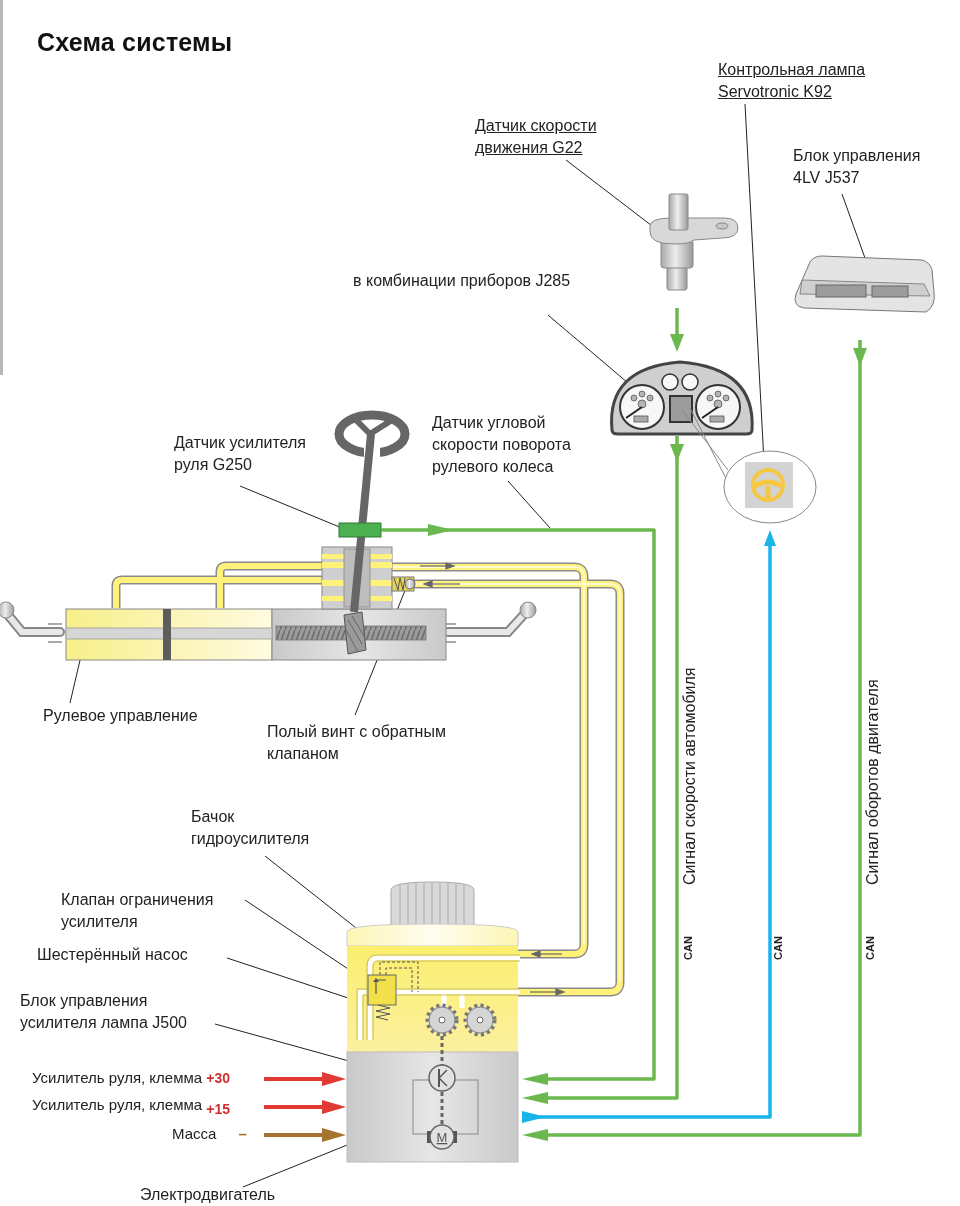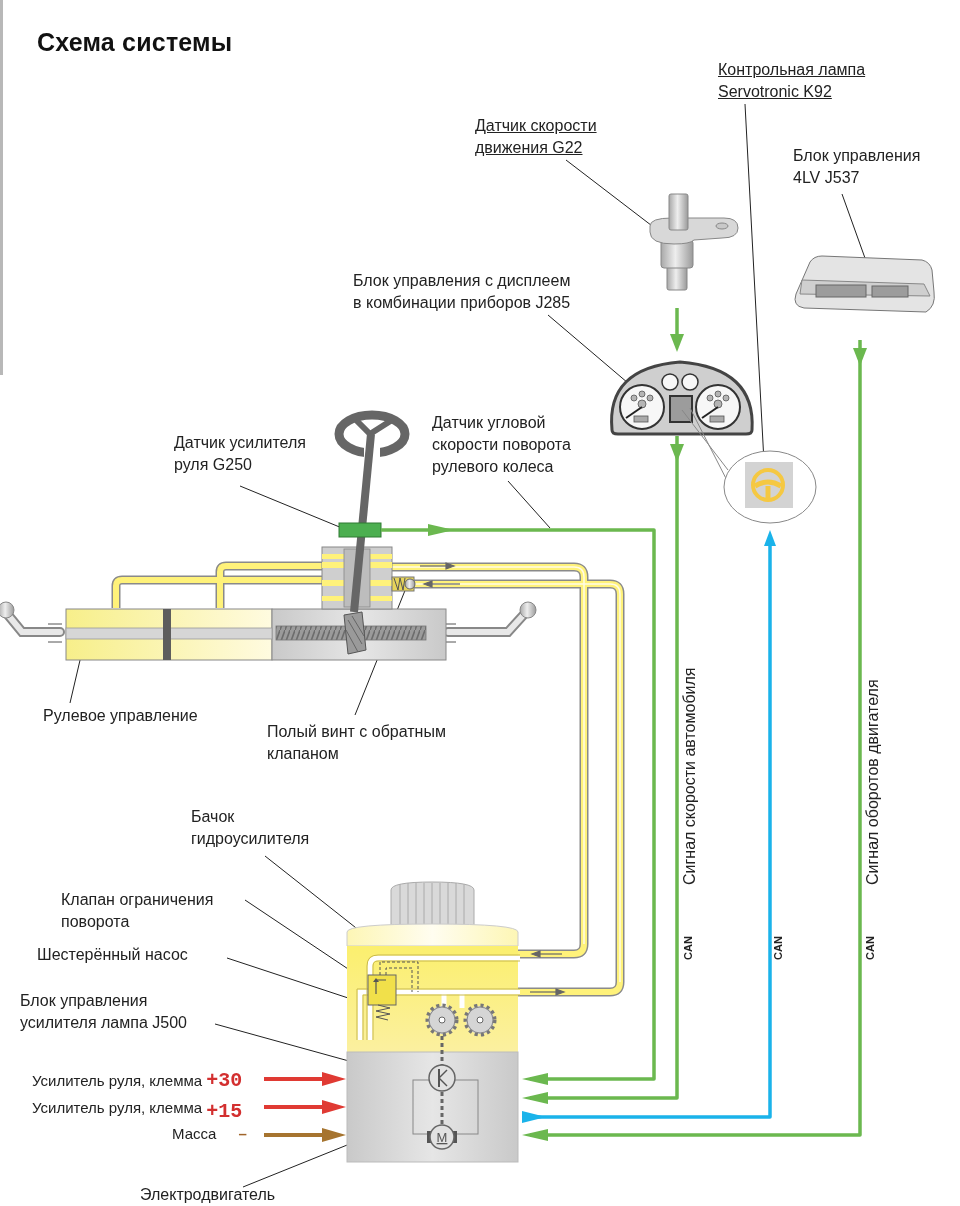--- a/index.html
+++ b/index.html
@@ -3,21 +3,21 @@
 <meta charset="utf-8">
 <style>
   html,body{margin:0;padding:0;background:#fff;}
   body{width:960px;height:1206px;position:relative;overflow:hidden;font-family:"Liberation Sans",sans-serif;color:#1a1a1a;}
   .sidebar-edge{position:absolute;left:0;top:0;width:3px;height:375px;background:#b8b8b8;}
   .title{position:absolute;left:19px;top:28px;font-size:25px;font-weight:bold;letter-spacing:0.2px;color:#111;margin-left:18px;}
   .lbl{position:absolute;font-size:16px;line-height:22px;color:#222;white-space:nowrap;}
   .vlbl{position:absolute;font-size:16px;color:#222;white-space:nowrap;transform:rotate(-90deg);transform-origin:left top;}
   .can{position:absolute;font-size:11px;font-weight:bold;color:#222;transform:rotate(-90deg);transform-origin:left top;}
   .term{position:absolute;font-size:15px;color:#222;white-space:nowrap;text-align:right;}
-  .term .v{color:#d32f2f;font-weight:bold;font-size:20px;font-family:Liberation Mono, monospace;}
+  .term .v{color:#d32f2f;font-weight:bold;font-size:14px;}
   .term .m{color:#a0652a;font-weight:bold;}
   svg#diagram{position:absolute;left:0;top:0;}
 </style>
 </head>
 <body>
 
 <div class="sidebar-edge"></div>
 <div class="title">Схема системы</div>
 
 <svg id="diagram" width="960" height="1206" viewBox="0 0 960 1206">
@@ -299,21 +299,20 @@
 </div>
 <div class="lbl" style="left:475px;top:115px;text-decoration:underline;">
   <div>Датчик скорости</div>
   <div>движения G22</div>
 </div>
 <div class="lbl" style="left:793px;top:145px;">
   <div>Блок управления</div>
   <div>4LV J537</div>
 </div>
 <div class="lbl" style="left:353px;top:270px;">
-  <div>Блок управления с дисплеем</div>
   <div>в комбинации приборов J285</div>
 </div>
 <div class="lbl" style="left:174px;top:432px;">
   <div>Датчик усилителя</div>
   <div>руля G250</div>
 </div>
 <div class="lbl" style="left:432px;top:412px;">
   <div>Датчик угловой</div>
   <div>скорости поворота</div>
   <div>рулевого колеса</div>
@@ -322,21 +321,21 @@
 <div class="lbl" style="left:267px;top:721px;">
   <div>Полый винт с обратным</div>
   <div>клапаном</div>
 </div>
 <div class="lbl" style="left:191px;top:806px;">
   <div>Бачок</div>
   <div>гидроусилителя</div>
 </div>
 <div class="lbl" style="left:61px;top:889px;">
   <div>Клапан ограничения</div>
-  <div>поворота</div>
+  <div>усилителя</div>
 </div>
 <div class="lbl" style="left:37px;top:944px;text-align:right;">Шестерённый насос</div>
 <div class="lbl" style="left:20px;top:990px;">
   <div>Блок управления</div>
   <div>усилителя лампа J500</div>
 </div>
 <div class="lbl" style="left:140px;top:1184px;">Электродвигатель</div>
 
 <div class="term" style="left:32px;top:1069px;">
   <span>Усилитель руля, клемма</span>

